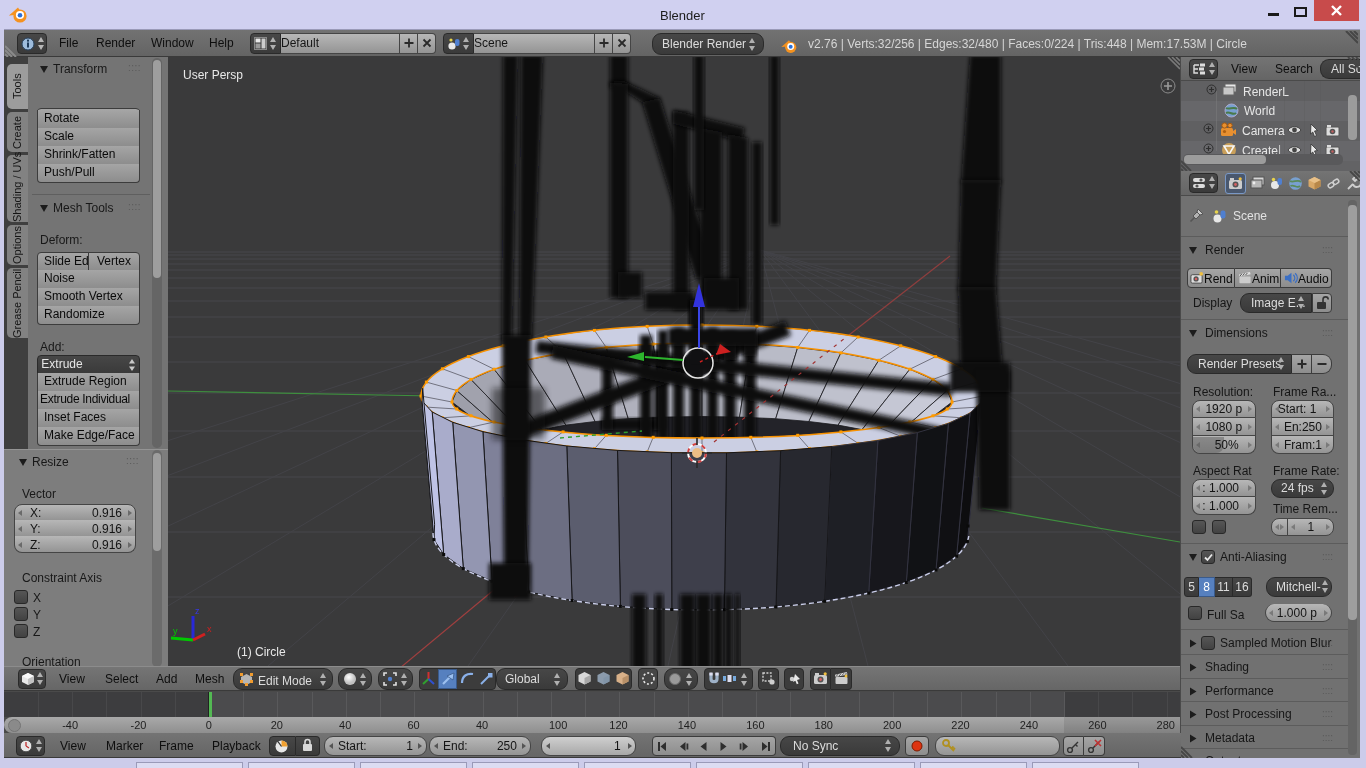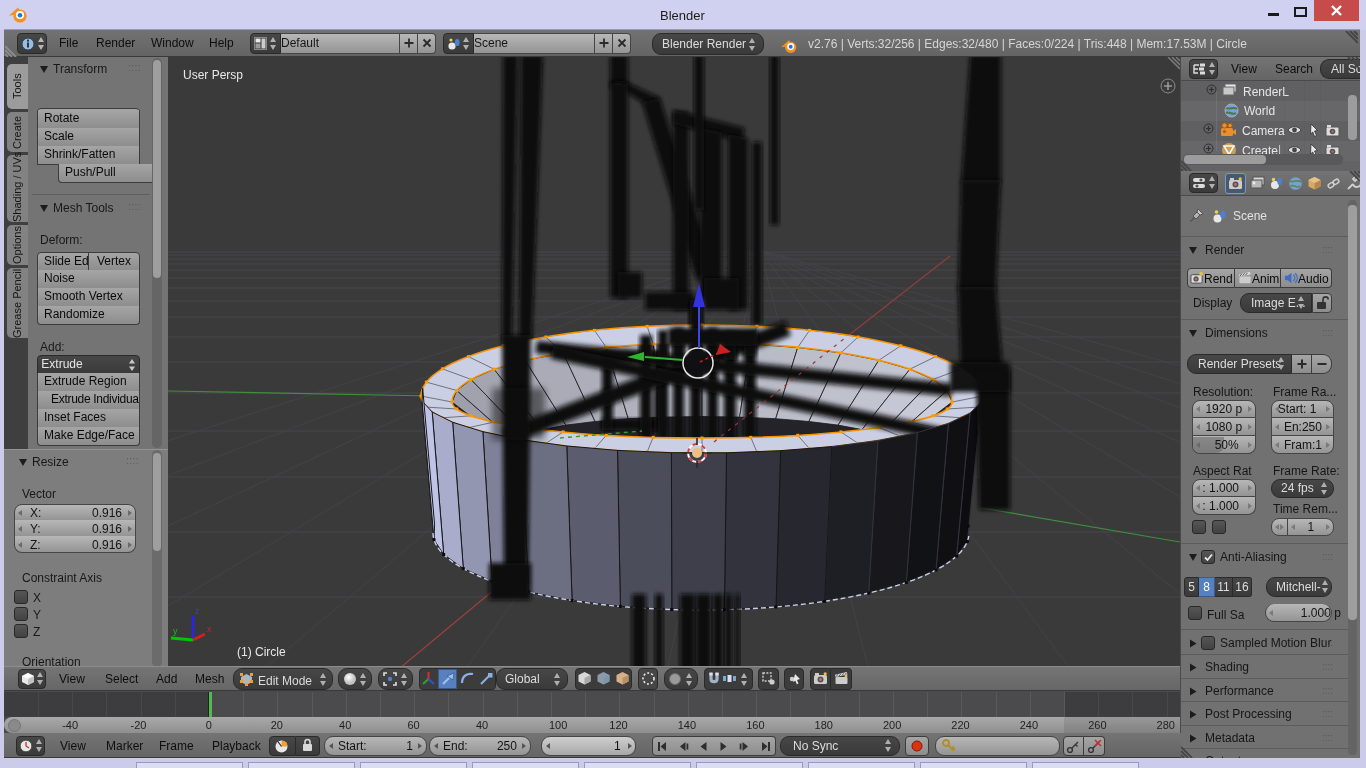--- a/index.html
+++ b/index.html
@@ -115,41 +115,41 @@
 <div class="lb" style="left:9px;top:268px;width:17px;height:70px;color:#151515;font-size:11px;writing-mode:vertical-rl;transform:rotate(180deg);text-align:center;line-height:17px;">Grease Pencil</div>
 <svg style="left:39px;top:64px" width="10" height="10" viewBox="0 0 10 10">
     <path d="M1 2 L9 2 L5 9 Z" fill="#1c1c1c"></path>
   </svg>
 <div class="lb" style="left:53px;top:63px;color:#181818;font-size:12px;">Transform</div>
 <div class="lb" style="left:128px;top:63px;color:#5a5a5a;font-size:10px;letter-spacing:0.5px;">::::</div>
 <div class="btn" style="left:37px;top:92px;width:103px;height:19px;border-radius:4px 4px 0 0;margin-top:16px;">Translate</div>
 <div class="btn" style="left:37px;top:110px;width:103px;height:19px;border-radius:0;border-top:none;">Rotate</div>
 <div class="btn" style="left:37px;top:128px;width:103px;height:19px;border-radius:0;border-top:none;">Scale</div>
 <div class="btn" style="left:37px;top:146px;width:103px;height:19px;border-radius:0;border-top:none;">Shrink/Fatten</div>
-<div class="btn" style="left:37px;top:164px;width:103px;height:19px;border-radius:0 0 4px 4px;border-top:none;margin-left:21px;">Push/Pull</div>
+<div class="btn" style="left:37px;top:164px;width:103px;height:19px;border-radius:0 0 4px 4px;border-top:none;">Push/Pull</div>
 <div class="" style="left:32px;top:194px;width:118px;height:1px;background:#5f5f5f;"></div>
 <svg style="left:39px;top:203px" width="10" height="10" viewBox="0 0 10 10">
     <path d="M1 2 L9 2 L5 9 Z" fill="#1c1c1c"></path>
   </svg>
 <div class="lb" style="left:53px;top:202px;color:#181818;font-size:12px;">Mesh Tools</div>
 <div class="lb" style="left:128px;top:202px;color:#5a5a5a;font-size:10px;letter-spacing:0.5px;">::::</div>
 <div class="lb" style="left:40px;top:234px;color:#181818;font-size:12px;">Deform:</div>
 <div class="btn" style="left:37px;top:252px;width:52px;height:19px;border-radius:4px 0 0 0;">Slide Ed</div>
 <div class="btnc" style="left:88px;top:252px;width:52px;height:19px;border-radius:0 4px 0 0;">Vertex</div>
 <div class="btn" style="left:37px;top:270px;width:103px;height:19px;border-top:none;">Noise</div>
 <div class="btn" style="left:37px;top:288px;width:103px;height:19px;border-top:none;">Smooth Vertex</div>
 <div class="btn" style="left:37px;top:306px;width:103px;height:19px;border-top:none;border-radius:0 0 4px 4px;">Randomize</div>
 <div class="lb" style="left:40px;top:341px;color:#181818;font-size:12px;">Add:</div>
 <div class="dk" style="left:37px;top:355px;width:103px;height:19px;border-radius:4px 4px 0 0;color:#e6e6e6;line-height:17px;">&nbsp;Extrude</div>
 <svg style="left:128px;top:358px" width="8" height="14" viewBox="0 0 8 14">
     <path d="M4 1 L7 5.5 L1 5.5 Z" fill="#c8c8c8"></path>
     <path d="M4 13 L7 8.5 L1 8.5 Z" fill="#c8c8c8"></path>
   </svg>
 <div class="btn" style="left:37px;top:373px;width:103px;height:19px;border-top:none;">Extrude Region</div>
-<div class="btn" style="left:37px;top:391px;width:103px;height:19px;border-top:none;padding-left:13px;letter-spacing:-0.3px;">Extrude Individual</div>
+<div class="btn" style="left:37px;top:391px;width:103px;height:19px;border-top:none;padding-left:2px;letter-spacing:-0.3px;">Extrude Individual</div>
 <div class="btn" style="left:37px;top:409px;width:103px;height:19px;border-top:none;">Inset Faces</div>
 <div class="btn" style="left:37px;top:427px;width:103px;height:19px;border-top:none;border-radius:0 0 4px 4px;">Make Edge/Face</div>
 <div class="" style="left:152px;top:58px;width:10px;height:390px;background:#656565;border-radius:5px;"></div>
 <div class="" style="left:153px;top:60px;width:8px;height:218px;background:#9e9e9e;border-radius:4px;"></div>
 <div class="" style="left:4px;top:449px;width:164px;height:218px;background:#7d7d7d;border-top:1px solid #949494;"></div>
 <svg style="left:18px;top:457px" width="10" height="10" viewBox="0 0 10 10">
     <path d="M1 2 L9 2 L5 9 Z" fill="#1c1c1c"></path>
   </svg>
 <div class="lb" style="left:32px;top:456px;color:#181818;font-size:12px;">Resize</div>
 <div class="lb" style="left:126px;top:456px;color:#5a5a5a;font-size:10px;letter-spacing:0.5px;">::::</div>
@@ -1032,21 +1032,21 @@
 <div class="dk" style="left:1215px;top:577px;width:18px;height:20px;border-left:none;line-height:18px;text-align:center;padding:0;">11</div>
 <div class="dk" style="left:1233px;top:577px;width:19px;height:20px;border-radius:0 3px 3px 0;border-left:none;line-height:18px;text-align:center;padding:0;">16</div>
 <div class="dk" style="left:1266px;top:577px;width:66px;height:20px;border-radius:9px;line-height:18px;padding-left:9px;">Mitchell-</div>
 <svg style="left:1321px;top:579px" width="8" height="15" viewBox="0 0 8 15">
     <path d="M4 1 L7 6 L1 6 Z" fill="#b0b0b0"></path>
     <path d="M4 14 L7 9 L1 9 Z" fill="#b0b0b0"></path>
   </svg>
 <div class="chk" style="left:1188px;top:606px;width:14px;height:14px;"></div>
 <div class="lb" style="left:1207px;top:609px;color:#161616;font-size:12px;">Full Sa</div>
 <div class="fld" style="left:1265px;top:604px;width:67px;height:18px;border-radius:9px;border-top:none;"></div>
-<div class="lb" style="left:1276.8px;top:607px;color:#141414;font-size:12px;margin-left:24px;">1.000 p</div>
+<div class="lb" style="left:1276.8px;top:607px;color:#141414;font-size:12px;">1.000 p</div>
 <svg style="left:1268px;top:609px" width="6" height="8" viewBox="0 0 6 8">
     <path d="M5 1 L1 4 L5 7 Z" fill="#55555588"></path>
   </svg>
 <svg style="left:1323px;top:609px" width="6" height="8" viewBox="0 0 6 8">
     <path d="M1 1 L5 4 L1 7 Z" fill="#55555588"></path>
   </svg>
 <div class="" style="left:1181px;top:629px;width:172px;height:1px;background:#5c5c5c;"></div>
 <svg style="left:1188px;top:638px" width="10" height="10" viewBox="0 0 10 10">
     <path d="M2 1.5 L8.5 5.5 L2 9.5 Z" fill="#1c1c1c"></path>
   </svg>

